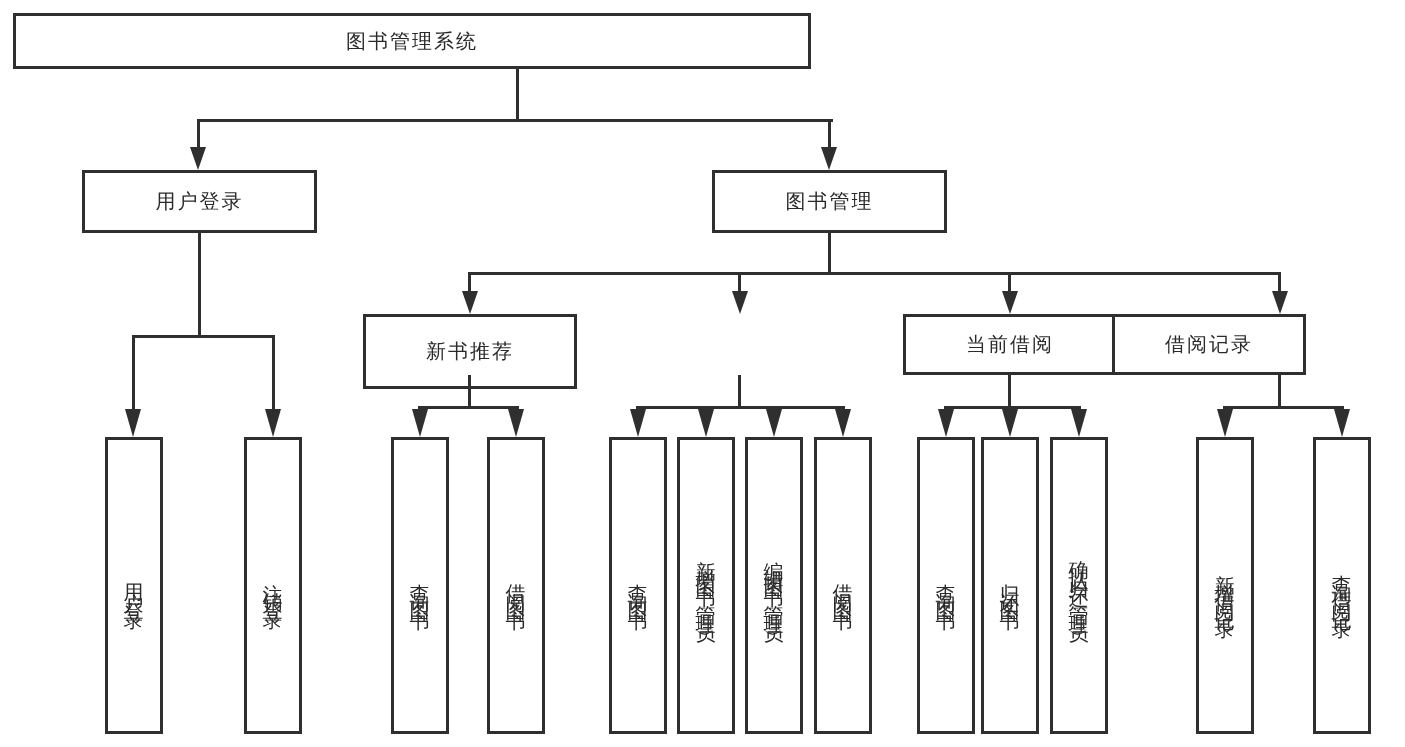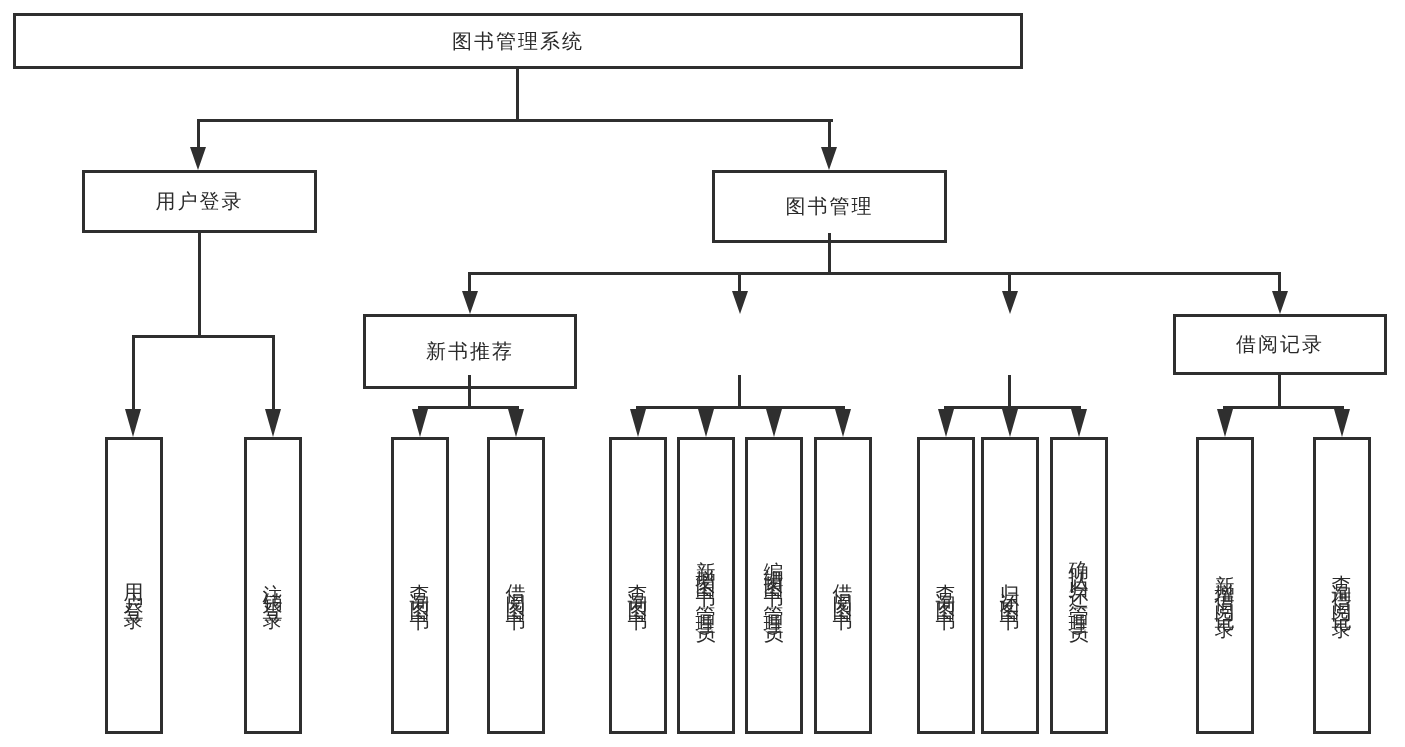--- a/index.html
+++ b/index.html
@@ -27,52 +27,53 @@
   .watermark{
     position:absolute;right:8px;bottom:4px;font-size:21px;letter-spacing:1px;
     color:#b7b7b7;z-index:10;white-space:nowrap;
   }
 </style>
 </head>
 <body>
 
 <div class="canvas">
 
-  <div class="node" style="left:13px;top:13px;width:1010px;height:56px">图书管理系统</div>
+  <div class="node" style="left:13px;top:13px;width:798px;height:56px">图书管理系统</div>
 
   <div class="vl" style="left:516px;top:69px;height:50px"></div>
   <div class="hl" style="left:197px;top:119px;width:636px"></div>
   <div class="vl" style="left:197px;top:119px;height:32px"></div>
   <div class="vl" style="left:828px;top:119px;height:32px"></div>
   <div class="ar" style="left:190px;top:147px"></div>
   <div class="ar" style="left:821px;top:147px"></div>
 
   <div class="node" style="left:82px;top:170px;width:235px;height:63px">用户登录</div>
-  <div class="node" style="left:712px;top:170px;width:235px;height:73px">图书管理</div>
+  <div class="node" style="left:712px;top:170px;width:235px;height:63px">图书管理</div>
 
   <div class="vl" style="left:198px;top:233px;height:102px"></div>
   <div class="hl" style="left:132px;top:335px;width:143px"></div>
   <div class="vl" style="left:132px;top:335px;height:77px"></div>
   <div class="vl" style="left:272px;top:335px;height:77px"></div>
   <div class="ar2" style="left:125px;top:409px"></div>
   <div class="ar2" style="left:265px;top:409px"></div>
 
   <div class="vl" style="left:828px;top:233px;height:39px"></div>
   <div class="hl" style="left:468px;top:272px;width:813px"></div>
   <div class="vl" style="left:468px;top:272px;height:20px"></div>
   <div class="vl" style="left:738px;top:272px;height:20px"></div>
   <div class="vl" style="left:1008px;top:272px;height:20px"></div>
   <div class="vl" style="left:1278px;top:272px;height:20px"></div>
   <div class="ar" style="left:462px;top:291px"></div>
   <div class="ar" style="left:732px;top:291px"></div>
   <div class="ar" style="left:1002px;top:291px"></div>
   <div class="ar" style="left:1272px;top:291px"></div>
 
   <div class="node" style="left:363px;top:314px;width:214px;height:75px">新书推荐</div>
-  <div class="node" style="left:1173px;top:314px;width:214px;height:61px">借阅记录</div>
+  <div class="node" style="left:903px;top:314px;width:214px;height:61px">当前借阅</div>
+  <div class="node" style="left:1112px;top:314px;width:194px;height:61px">借阅记录</div>
 
   <div class="vl" style="left:468px;top:375px;height:31px"></div>
   <div class="hl" style="left:418px;top:406px;width:101px"></div>
   <div class="ar2" style="left:412px;top:409px"></div>
   <div class="ar2" style="left:508px;top:409px"></div>
 
   <div class="vl" style="left:738px;top:375px;height:31px"></div>
   <div class="hl" style="left:636px;top:406px;width:209px"></div>
   <div class="ar2" style="left:630px;top:409px"></div>
   <div class="ar2" style="left:698px;top:409px"></div>

